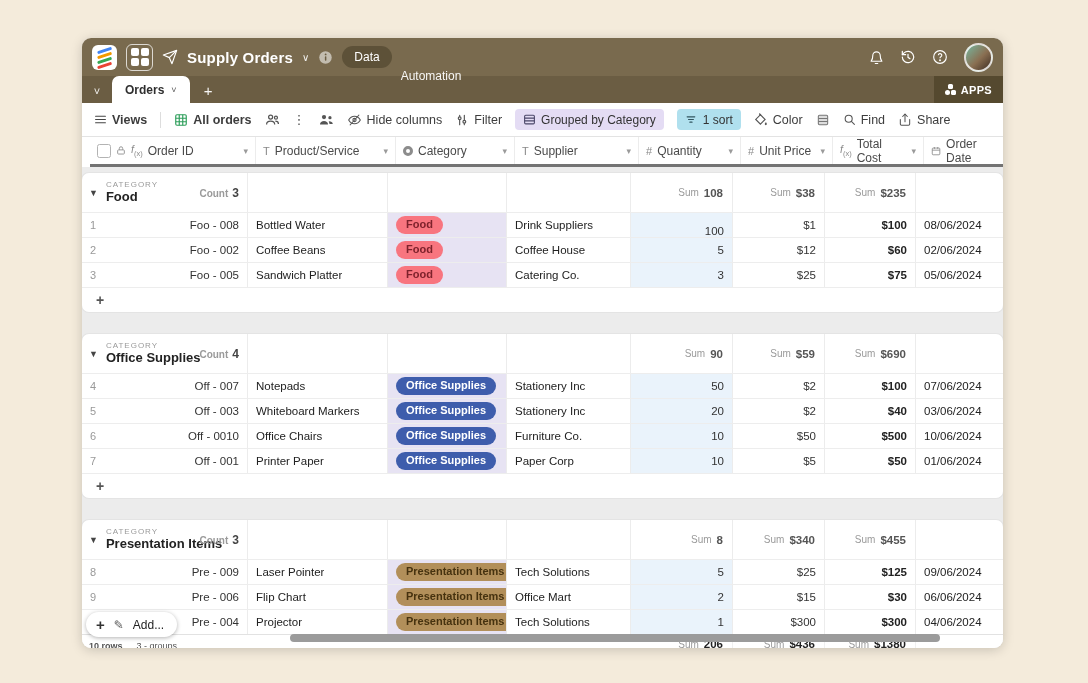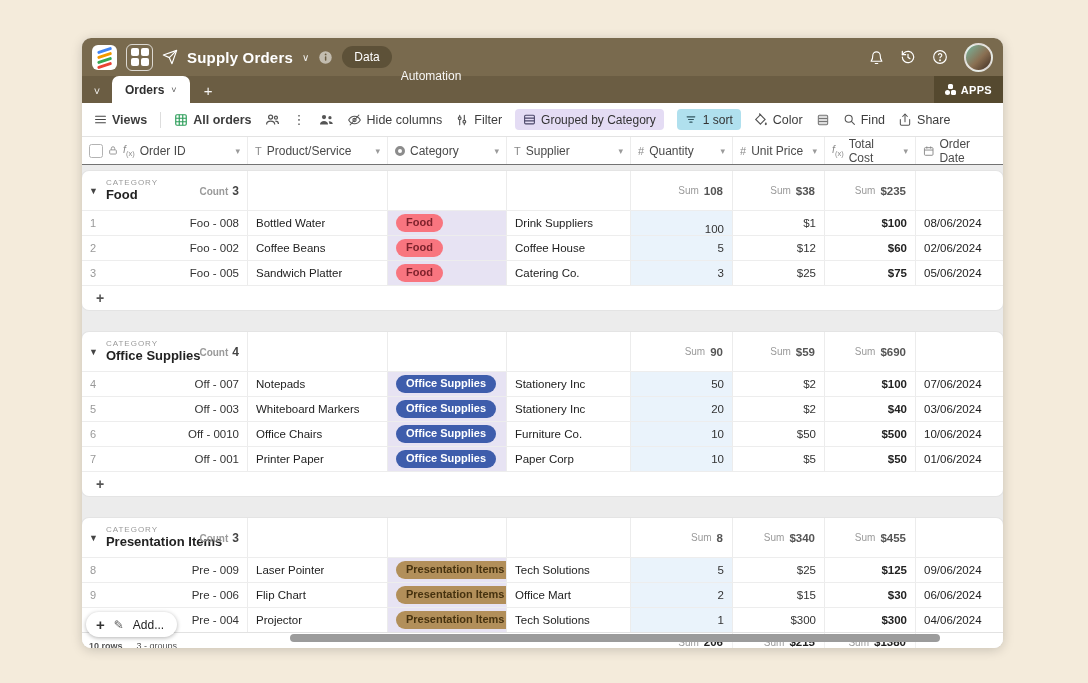--- a/index.html
+++ b/index.html
@@ -42,21 +42,21 @@
   .titem{display:flex;align-items:center;gap:5px;}
   .tdivider{width:1px;height:16px;background:#ddd;}
   .chip{display:flex;align-items:center;gap:5px;border-radius:4px;padding:3.5px 8px;font-size:12px;color:#333;}
   .kebab{color:#555;font-size:13px;}
 
   
   .trow{display:grid;grid-template-columns:166px 140px 119px 124px 102px 92px 91px 1fr;}
   .cell{border-right:1px solid #ececec;display:flex;align-items:center;min-width:0;overflow:hidden;}
   .trow .cell:last-child{border-right:none;}
 
-  .headrow{height:27px;flex:0 0 27px;background:#fff;border-bottom:1px solid #737373;font-size:12px;color:#4a4a4a;}
+  .headrow{height:27px;flex:0 0 27px;background:#fff;border-bottom:3px solid #737373;font-size:12px;color:#4a4a4a;margin-left:8px;}
   .headrow .cell{padding:0 7px;gap:5px;}
   .hcaret{margin-left:auto;color:#9a9a9a;font-size:9px;}
   .checkbox{width:12px;height:12px;border:1px solid #b3b3b3;border-radius:2.5px;flex:0 0 auto;}
   .typ{color:#8a8a8a;font-size:11px;flex:0 0 auto;}
   .fx{font-size:10.5px;color:#8a8a8a;font-style:italic;}
   .fx sub{font-style:normal;font-size:7.5px;}
   .sel-ic{width:10px;height:10px;border-radius:50%;border:3px solid #8c8c8c;box-sizing:border-box;flex:0 0 auto;}
   .hlabel{overflow:hidden;text-overflow:ellipsis;}
 
   .content{flex:1;background:#ececec;position:relative;display:flex;flex-direction:column;overflow:hidden;}
@@ -703,21 +703,21 @@
       <div class="cell" style="border:none"></div>
         <div class="cell" style="border:none"></div>
       <div class="cell" style="border:none"></div>
         <div class="cell" style="border:none"></div>
       <div class="cell">
         <span class="sum-label">Sum</span>
         <span class="sum-val">206</span>
       </div>
       <div class="cell">
         <span class="sum-label">Sum</span>
-        <span class="sum-val">$215</span>
+        <span class="sum-val">$436</span>
       </div>
       <div class="cell">
         <span class="sum-label">Sum</span>
         <span class="sum-val">$1380</span>
       </div>
       <div class="cell" style="border:none"></div>
     </div>
 
     <div class="hscroll"></div>
     <div class="add-pill">

